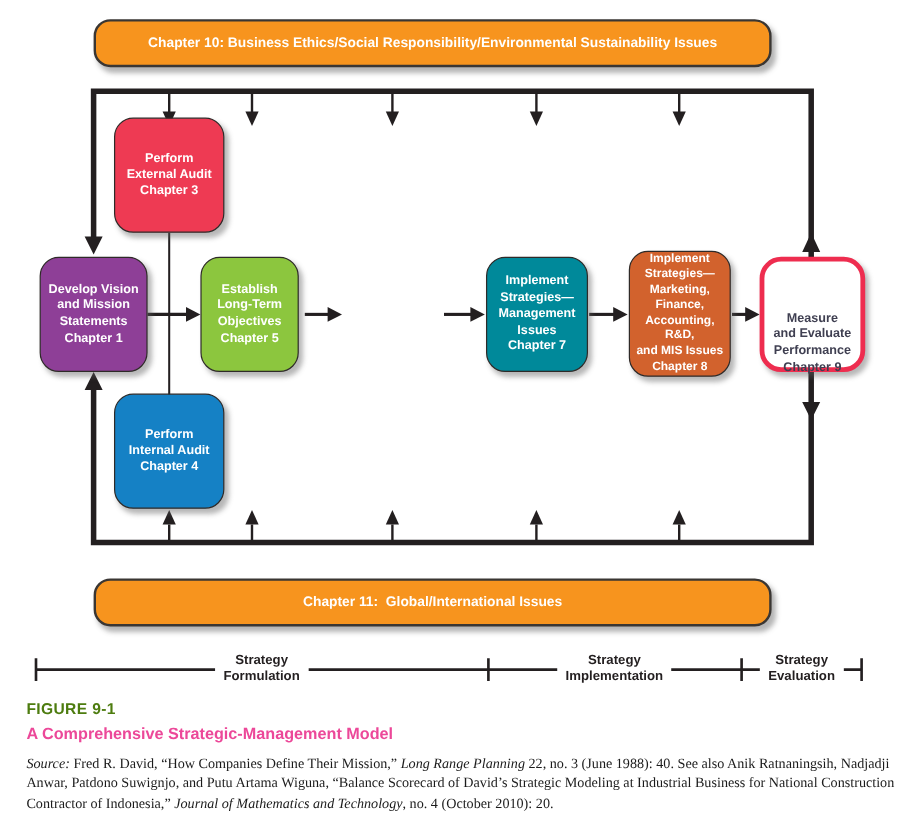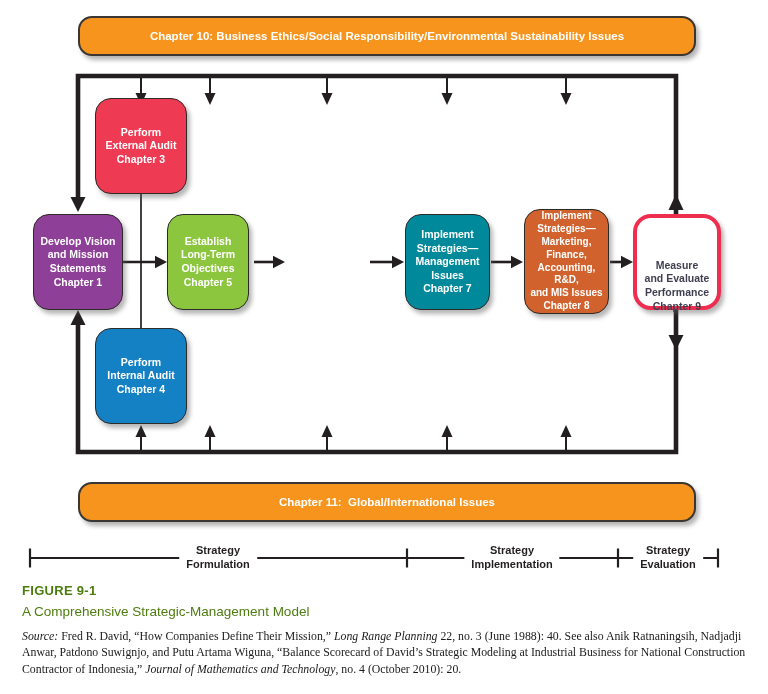--- a/index.html
+++ b/index.html
@@ -1,20 +1,20 @@
 <!DOCTYPE html>
 <html><head>
 <meta charset="utf-8">
 <style>
   html,body{margin:0;padding:0;background:#ffffff;}
   .canvas{position:relative;width:768px;height:694px;background:#ffffff;overflow:hidden;
           font-family:"Liberation Sans",sans-serif;}
   svg{position:absolute;left:0;top:0;}
 
-  .bar{position:absolute;left:78px;width:618px;height:40px;background:#F7941E;
+  .bar{position:absolute;left:78px;width:565px;height:40px;background:#F7941E;
        border:2.4px solid #3a3633;border-radius:14px;display:flex;align-items:center;justify-content:center;
        box-shadow:3px 4px 4px rgba(90,90,90,.45);box-sizing:border-box;z-index:3;}
   .bar span{color:#ffffff;font-weight:bold;font-size:11.5px;white-space:pre-wrap;text-align:center;}
 
   .node{position:absolute;border:1.6px solid #2e2a28;border-radius:16px;display:flex;align-items:center;
         justify-content:center;box-sizing:border-box;box-shadow:3px 4px 4px rgba(95,95,95,.45);z-index:3;}
   .node span{color:#ffffff;font-weight:bold;font-size:10.5px;line-height:1.3;text-align:center;white-space:pre-line;}
 
   .n-external{left:95px;top:98px;width:92px;height:96px;background:#EE3A53;}
   .n-vision{left:33px;top:214px;width:90px;height:96px;background:#8E3F97;}
@@ -27,21 +27,21 @@
   .n-measure span{color:#3f3f51;margin-top:48px;}
   .n-internal{left:95px;top:328px;width:92px;height:96px;background:#1581C5;}
 
   .phase{position:absolute;transform:translateX(-50%);background:#ffffff;padding:0 7px;z-index:4;
          font-weight:bold;font-size:11px;line-height:1.25;color:#231f20;text-align:center;white-space:pre-line;top:544px;}
   .ph-form{left:218px;}
   .ph-impl{left:512px;}
   .ph-eval{left:668px;}
 
   .fig-label{position:absolute;left:22px;top:583px;color:#4d7c0f;font-weight:bold;font-size:13px;letter-spacing:.3px;}
-  .fig-title{position:absolute;left:22px;top:604px;color:#4d7c0f;font-weight:normal;font-size:13.5px;}
+  .fig-title{position:absolute;left:22px;top:604px;color:#ec4899;font-weight:bold;font-size:13.5px;}
   .src{position:absolute;left:22px;top:628px;width:732px;margin:0;color:#1b1b1b;
        font-family:"Liberation Serif",serif;font-size:11.8px;line-height:1.38;}
   .src .it{font-style:italic;}
 
   .ln{stroke:#231f20;fill:none;}
   .ah{fill:#231f20;stroke:none;}
 </style>
 </head>
 <body>
 

